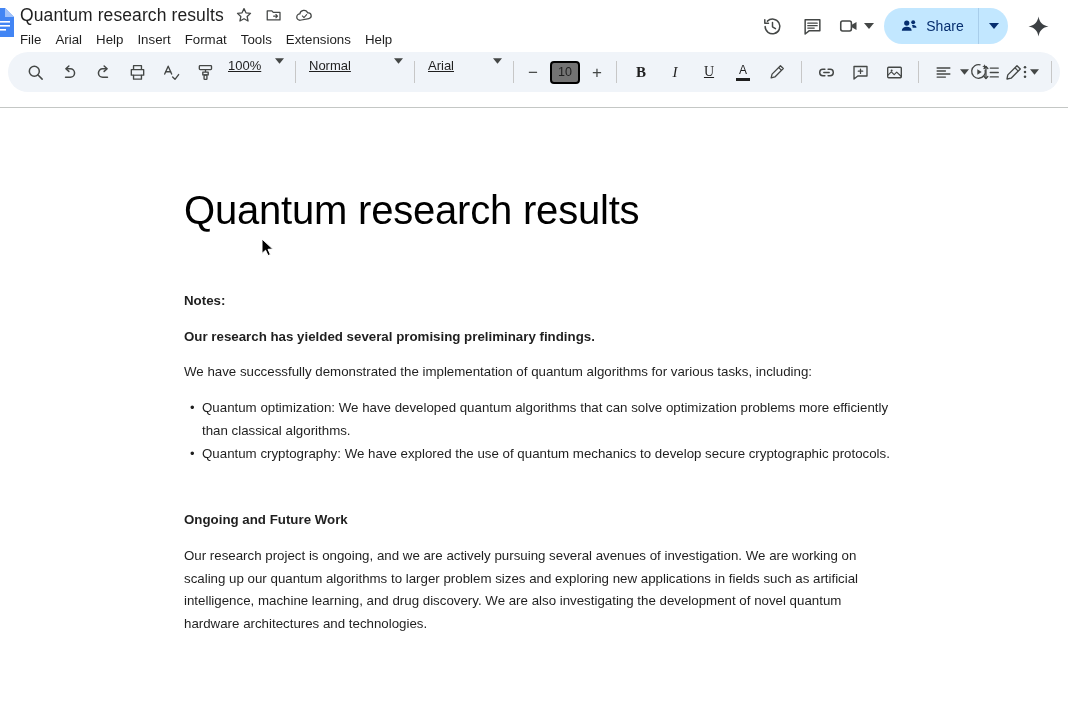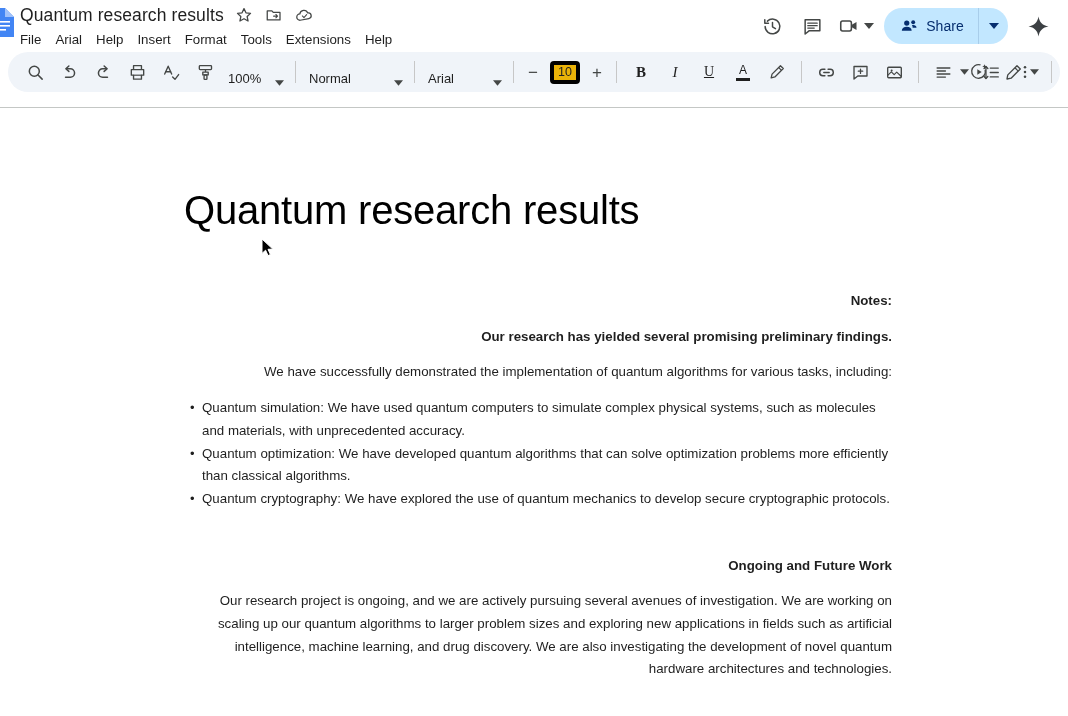--- a/index.html
+++ b/index.html
@@ -166,28 +166,29 @@
   }
   .tool-sep {
     width: 1px;
     height: 22px;
     background: #c7c7c7;
     margin: 0 7px;
     flex: none;
   }
   .dd {
     display: flex;
-    align-items: flex-end;
+    align-items: flex-start;
     height: 28px;
     border-radius: 4px;
     cursor: pointer;
     padding: 0 4px 0 6px;
     color: #1f1f1f;
     font-size: 13px;
     flex: none;
+    text-decoration: underline;
   }
   .dd-label { white-space: nowrap; }
   .dd .caret { margin-left: auto; padding-left: 8px; display:flex; align-items:center;}
   .zoom-dd { width: 66px; }
   .style-dd { width: 104px; }
   .font-dd { width: 84px; }
   .fontsize-group {
     display: flex;
     align-items: center;
     flex: none;
@@ -199,23 +200,23 @@
     justify-content: center;
     border-radius: 4px;
     cursor: pointer;
     color: #444746;
     font-size: 17px;
     line-height: 1;
   }
   .fs-value {
     width: 30px;
     height: 23px;
-    border: 4px solid #000000;
+    border: 2px solid #000000;
     border-radius: 4px;
-    background: #eab308;
+    background: #737373;
     display: flex;
     align-items: center;
     justify-content: center;
     font-size: 12.5px;
     color: #1f1f1f;
     margin: 0 5px;
     cursor: text;
   }
   .toolbar-right {
     position: absolute;
@@ -271,21 +272,20 @@
     color: #000000;
     letter-spacing: -0.2px;
     line-height: 48px;
     margin: 0 0 56px 0;
   }
   .doc-p {
     font-size: 13.3px;
     color: #1f1f1f;
     line-height: 22.7px;
     margin: 0 0 13px 0;
-    text-align: right;
   }
   .doc-p.bold { font-weight: bold; }
   .bullets {
     list-style: none;
     margin: 0 0 0 0;
     padding: 0;
   }
   .bullets li {
     font-size: 13.3px;
     color: #1f1f1f;
@@ -629,21 +629,20 @@
 
       <h1 class="doc-h1">Quantum research results</h1>
 
       <p class="doc-p bold">Notes:</p>
 
       <p class="doc-p bold">Our research has yielded several promising preliminary findings.</p>
 
       <p class="doc-p">We have successfully demonstrated the implementation of quantum algorithms for various tasks, including:</p>
 
       <ul class="bullets">
-        <li>Quantum simulation: We have used quantum computers to simulate complex physical systems, such as molecules and materials, with unprecedented accuracy.</li>
         <li>Quantum optimization: We have developed quantum algorithms that can solve optimization problems more efficiently than classical algorithms.</li>
         <li>Quantum cryptography: We have explored the use of quantum mechanics to develop secure cryptographic protocols.</li>
       </ul>
 
       <div class="section-gap"></div>
 
       <p class="doc-p bold">Ongoing and Future Work</p>
 
       <p class="doc-p">Our research project is ongoing, and we are actively pursuing several avenues of investigation. We are working on scaling up our quantum algorithms to larger problem sizes and exploring new applications in fields such as artificial intelligence, machine learning, and drug discovery. We are also investigating the development of novel quantum hardware architectures and technologies.</p>
 

